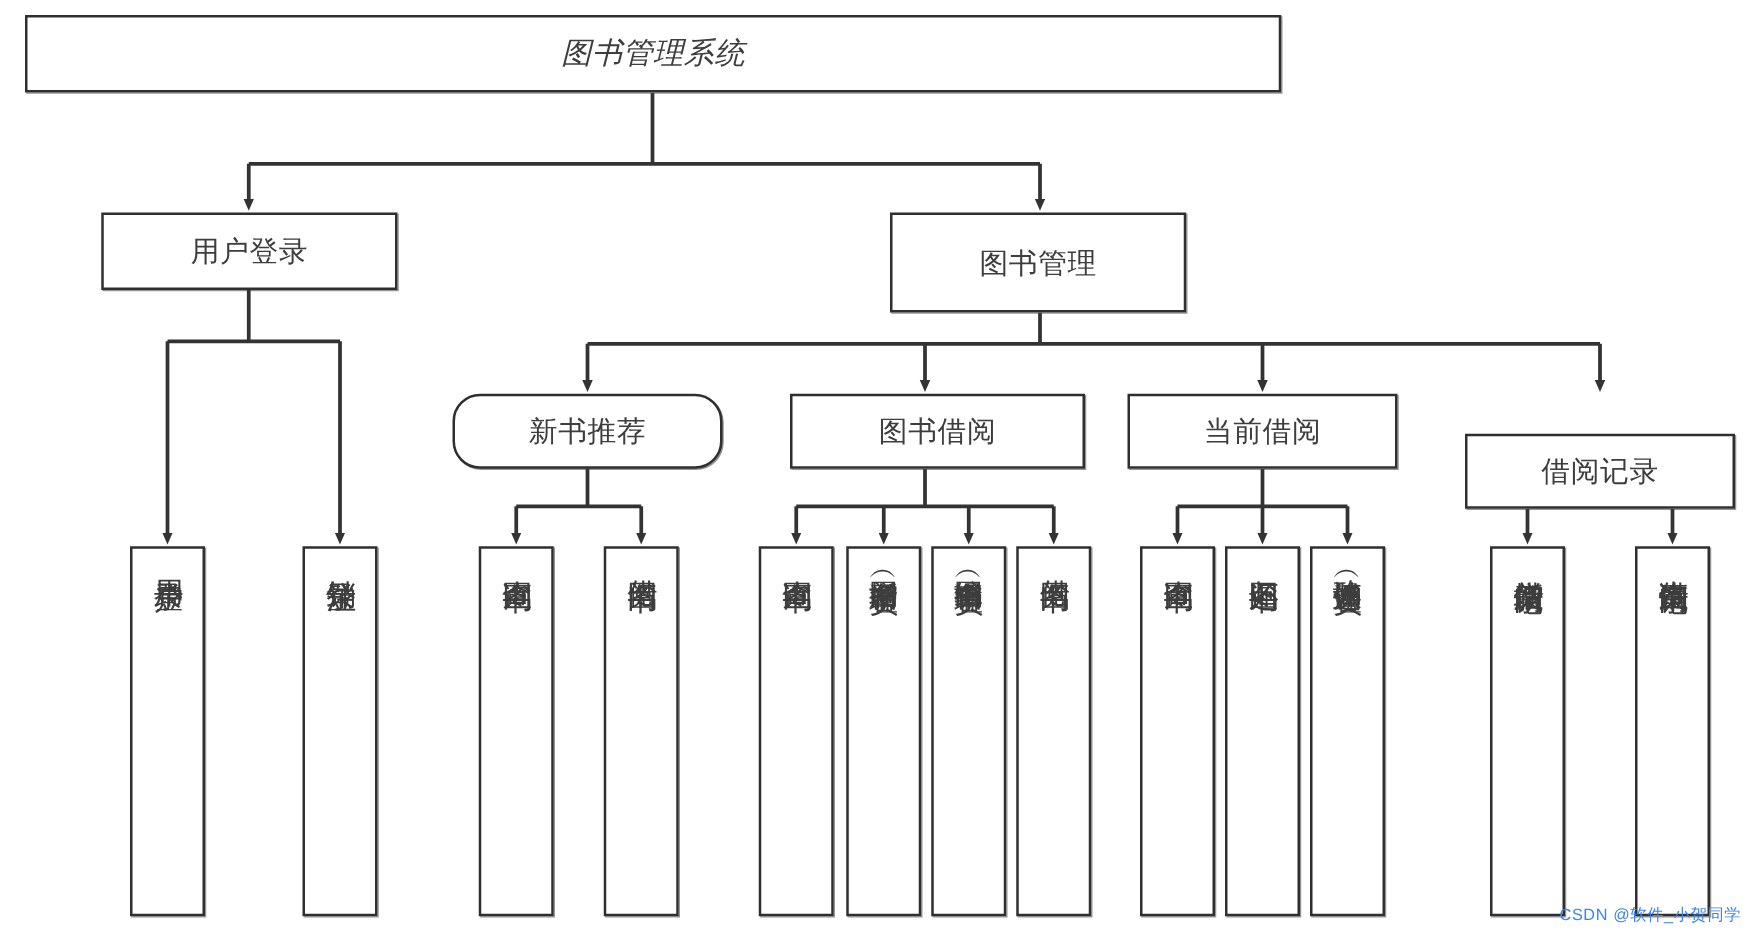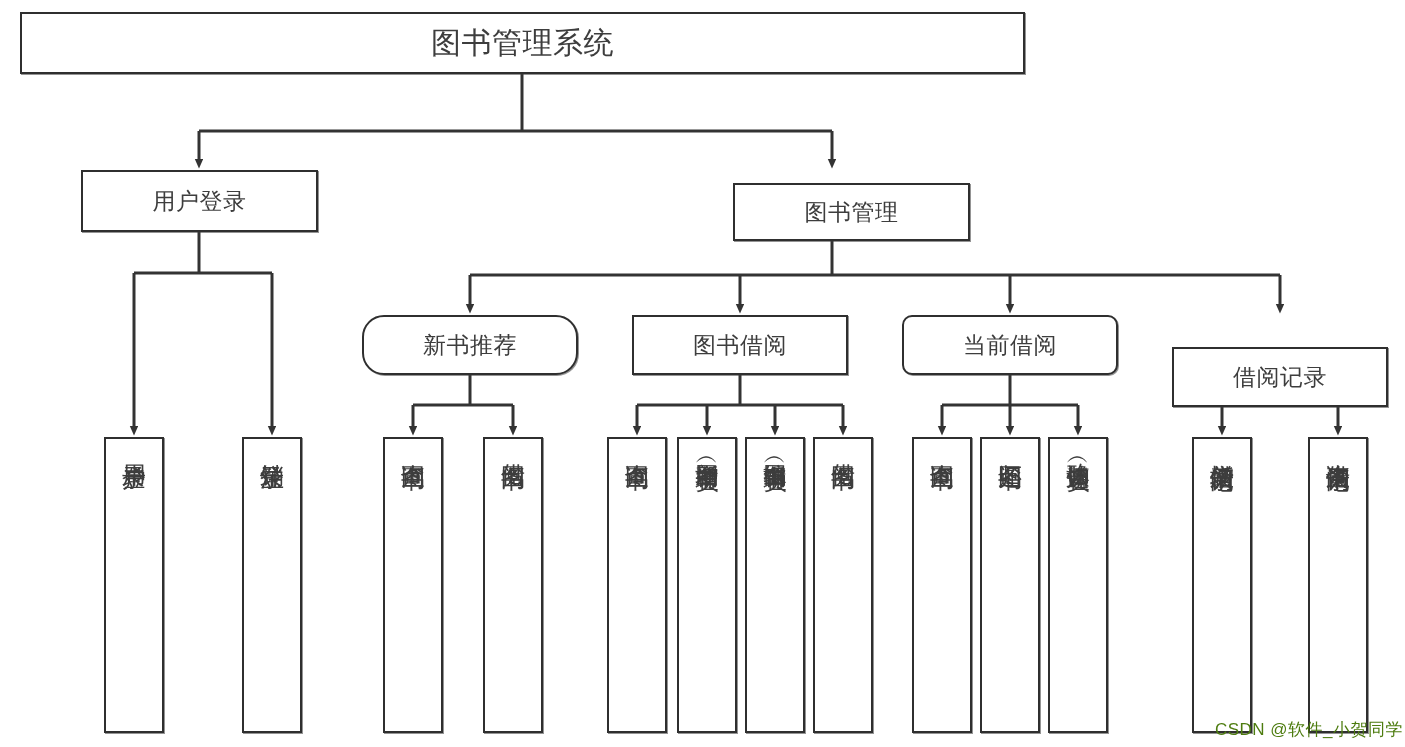--- a/index.html
+++ b/index.html
@@ -43,45 +43,46 @@
     letter-spacing: 0.5px;
   }
   
   .node.h .label {
     writing-mode: horizontal-tb;
     font-size: 23px;
     line-height: 1.15;
     white-space: nowrap;
   }
   .node.root .label {
-    font-size: 30px;
+    font-size: 24px;
+    font-style: italic;
   }
   
   .node.v {
     align-items: flex-start;
     justify-content: center;
     padding-top: 6px;
   }
   .node.v .label {
     writing-mode: vertical-rl;
     text-orientation: upright;
     font-size: 24px;
     line-height: 1.08;
     letter-spacing: 1px;
     white-space: nowrap;
   }
   .node.v.tall .label {
     font-size: 23px;
   }
   .watermark {
     position: absolute;
-    right: 2px;
+    right: 12px;
     bottom: 6px;
-    font-size: 17px;
-    color: #4d7c0f;
+    font-size: 13px;
+    color: #3b82f6;
     letter-spacing: 0.5px;
     z-index: 5;
     user-select: none;
     white-space: nowrap;
   }
 </style>
 </head>
 <body>
 
 <div id="canvas">
@@ -138,31 +139,31 @@
     </g>
   </svg>
 
   <div class="node h root" style="left:20px; top:12px; width:1005px; height:62px;">
     <span class="label">图书管理系统</span>
   </div>
 
   <div class="node h" style="left:81px; top:170px; width:237px; height:62px;">
     <span class="label">用户登录</span>
   </div>
-  <div class="node h" style="left:712px; top:183px; width:237px; height:58px;margin-left:21px;">
+  <div class="node h" style="left:712px; top:170px; width:237px; height:80px;">
     <span class="label">图书管理</span>
   </div>
 
   <div class="node h" style="left:362px; top:315px; width:216px; height:60px;border-radius:22px;">
     <span class="label">新书推荐</span>
   </div>
-  <div class="node h" style="left:632px; top:315px; width:216px; height:60px;">
+  <div class="node h" style="left:632px; top:315px; width:236px; height:60px;">
     <span class="label">图书借阅</span>
   </div>
-  <div class="node h" style="left:902px; top:315px; width:216px; height:60px;border-radius:10px;">
+  <div class="node h" style="left:902px; top:315px; width:216px; height:60px;">
     <span class="label">当前借阅</span>
   </div>
   <div class="node h" style="left:1172px; top:315px; width:216px; height:60px;margin-top:32px;">
     <span class="label">借阅记录</span>
   </div>
 
   <div class="node v" style="left:104px; top:437px; width:60px; height:296px;">
     <span class="label">用户登录</span>
   </div>
   <div class="node v" style="left:242px; top:437px; width:60px; height:296px;">

